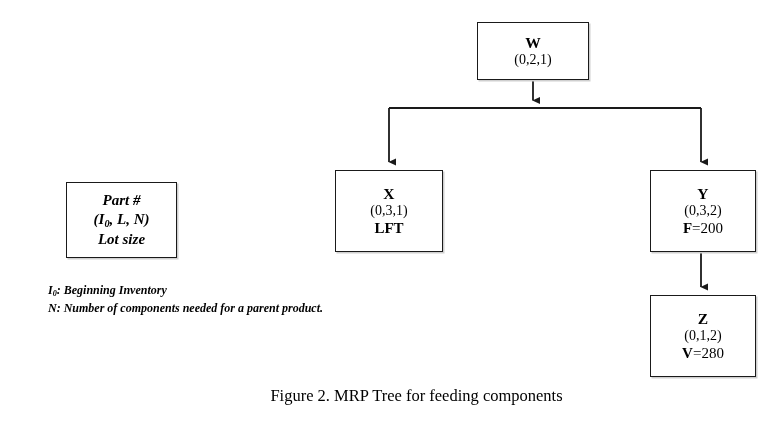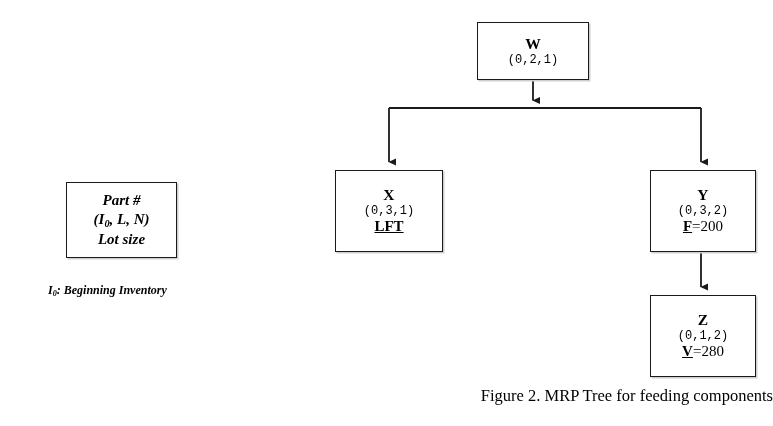--- a/index.html
+++ b/index.html
@@ -44,29 +44,27 @@
     justify-content: center;
     text-align: center;
     line-height: 1.18;
   }
   .node-code {
     font-weight: bold;
     font-size: 15.5px;
     letter-spacing: 0.2px;
   }
   .node-triple {
-    font-size: 12px;
-    font-family: Liberation Mono, monospace;
+    font-size: 14px;
   }
   .node-extra {
     font-size: 15px;
   }
   .node-extra .lbl {
     font-weight: bold;
-    text-decoration: underline;
   }
 
   
   #node-w { left: 477px; top: 22px;  width: 112px; height: 58px; }
   #node-x { left: 335px; top: 170px; width: 108px; height: 82px; }
   #node-y { left: 650px; top: 170px; width: 106px; height: 82px; }
   #node-z { left: 650px; top: 295px; width: 106px; height: 82px; }
 
   
   #legend-box {
@@ -111,21 +109,21 @@
     position: relative;
     top: 0.28em;
   }
 
   
   #figure-caption {
     position: absolute;
     left: 0;
     top: 386px;
     width: 773px;
-    text-align: right;
+    text-align: center;
     font-size: 16.5px;
     padding-left: 60px;
     box-sizing: border-box;
   }
 </style>
 </head>
 <body>
 
 <div id="figure-root">
 
@@ -181,17 +179,20 @@
     <div>
       <span>(I</span><sub>0</sub><span>, L, N)</span>
     </div>
     <div>Lot size</div>
   </div>
 
   <div id="legend-notes">
     <div class="note-line">
       <span>I</span><sub>0</sub><span>: Beginning Inventory</span>
     </div>
+    <div class="note-line">
+      <span>N</span><span>: Number of components needed for a parent product.</span>
+    </div>
   </div>
 
   <div id="figure-caption">Figure 2. MRP Tree for feeding components</div>
 
 </div>
 
 </body></html>

